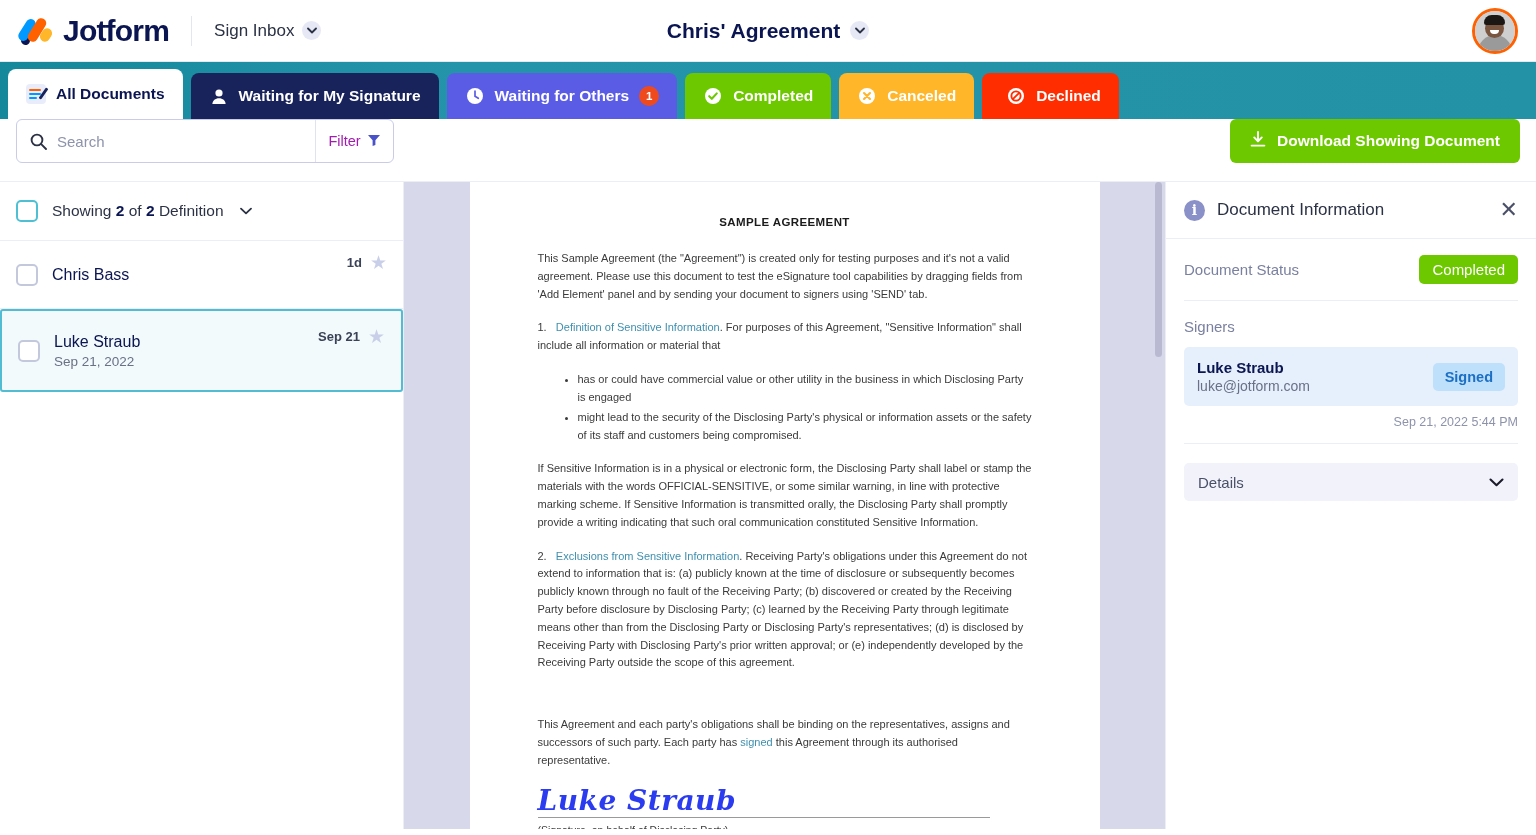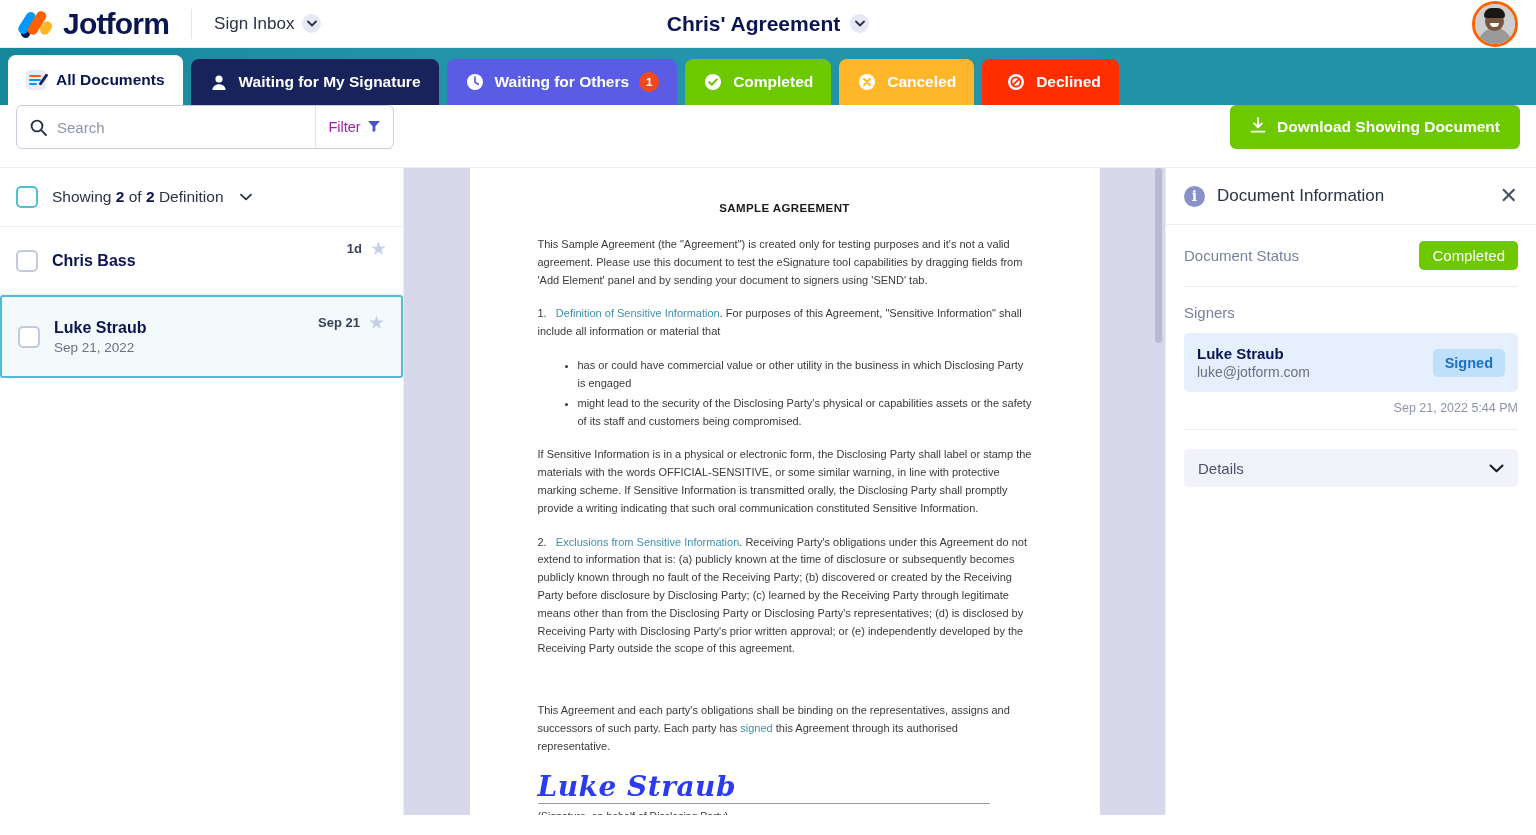--- a/index.html
+++ b/index.html
@@ -5,21 +5,21 @@
   * { box-sizing: border-box; margin: 0; padding: 0; }
   html, body {
     width: 1536px; height: 835px;
     font-family: "Liberation Sans", sans-serif;
     background: #ffffff;
     overflow: hidden;
   }
 
   
   .topbar {
-    height: 48px; width: 100%;
+    height: 62px; width: 100%;
     background: #ffffff;
     display: flex; align-items: center;
     border-bottom: 1px solid #e8e8ef;
     position: relative;
     justify-content: flex-end;
   }
   .brand { display: flex; align-items: center; padding-left: 20px; }
   .logo-mark { width: 34px; height: 30px; position: relative; margin-right: 9px; }
   .logo-mark i {
     position: absolute; border-radius: 5px; display:block;
@@ -151,21 +151,21 @@
   .litem {
     height: 68px; display: flex; align-items: center; gap: 14px;
     padding: 0 16px; position: relative; cursor: pointer;
     border-bottom: 1px solid #eceef6;
   }
   .litem.sel {
     height: 83px;
     background: #f2fafc; border: 2px solid #52bcd3; border-radius: 3px;
   }
   .litem .names { display: flex; flex-direction: column; gap: 3px; }
-  .litem .nm { font-size: 16px; font-weight: bold; color: #0a1551; }
+  .litem .nm { font-size: 16px; font-weight: normal; color: #0a1551; }
   .litem .sub { font-size: 13.5px; color: #6a7086; }
   .litem .right {
     position: absolute; right: 16px; top: 12px;
     display: flex; align-items: center; gap: 8px;
   }
   .litem.sel .right { top: 16px; }
   .litem .when { font-size: 13px; font-weight: bold; color: #3b4257; }
   .star { color: #c9cfe8; font-size: 19px; line-height: 1; cursor: pointer; }
 
   
@@ -418,21 +418,21 @@
   <div class="viewer">
     <div class="page">
       <div class="doc-h">SAMPLE AGREEMENT</div>
       <p class="doc-p">This Sample Agreement (the "Agreement") is created only for testing purposes and it's not a valid agreement. Please use this document to test the eSignature tool capabilities by dragging fields from 'Add Element' panel and by sending your document to signers using 'SEND' tab.</p>
       <p class="doc-p">
         <span>1.</span>&nbsp;&nbsp;
         <span class="lk">Definition of Sensitive Information</span><span>. For purposes of this Agreement, "Sensitive Information" shall include all information or material that</span>
       </p>
       <ul class="doc-ul">
         <li>has or could have commercial value or other utility in the business in which Disclosing Party is engaged</li>
-        <li>might lead to the security of the Disclosing Party's physical or capabilities assets  or the safety of its staff and customers  being compromised.</li>
+        <li>might lead to the security of the Disclosing Party's physical or information assets  or the safety of its staff and customers  being compromised.</li>
       </ul>
       <p class="doc-p">If Sensitive Information is in a physical or electronic form, the Disclosing Party shall label or stamp the materials with the words OFFICIAL-SENSITIVE, or some similar warning, in line with protective marking scheme. If Sensitive Information is transmitted orally, the Disclosing Party shall promptly provide a writing indicating that such oral communication constituted Sensitive Information.</p>
       <p class="doc-p">
         <span>2.</span>&nbsp;&nbsp;
         <span class="lk">Exclusions from Sensitive Information</span><span>. Receiving Party's obligations under this Agreement do not extend to information that is: (a) publicly known at the time of disclosure or subsequently becomes publicly known through no fault of the Receiving Party; (b) discovered or created by the Receiving Party before disclosure by Disclosing Party; (c) learned by the Receiving Party through legitimate means other than from the Disclosing Party or Disclosing Party's representatives; (d) is disclosed by Receiving Party with Disclosing Party's prior written approval; or (e) independently developed by the Receiving Party outside the scope of this agreement.</span>
       </p>
       <div class="sig-block">
         <p class="doc-p">
           <span>This Agreement and each party's obligations shall be binding on the representatives, assigns and successors of such party. Each party has </span><span class="lk">signed</span><span> this Agreement through its authorised representative.</span>
         </p>

